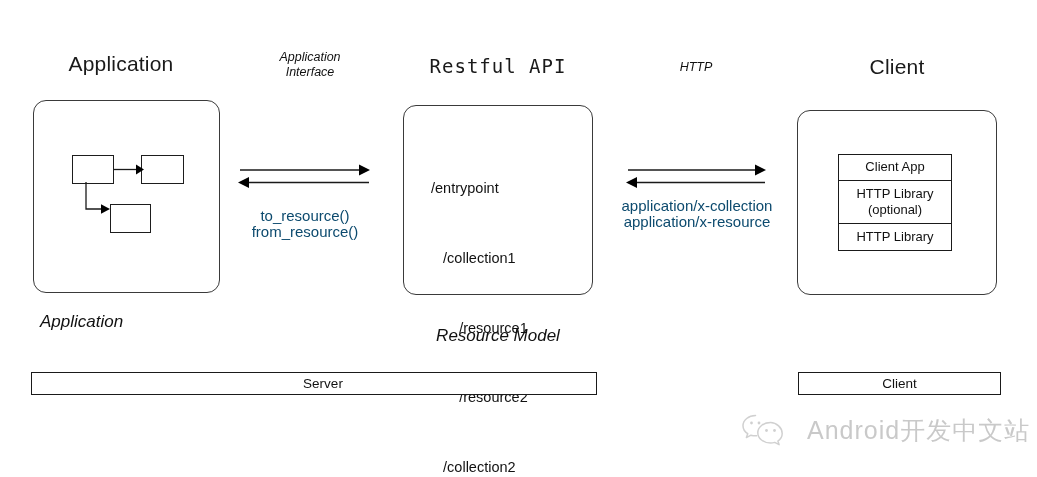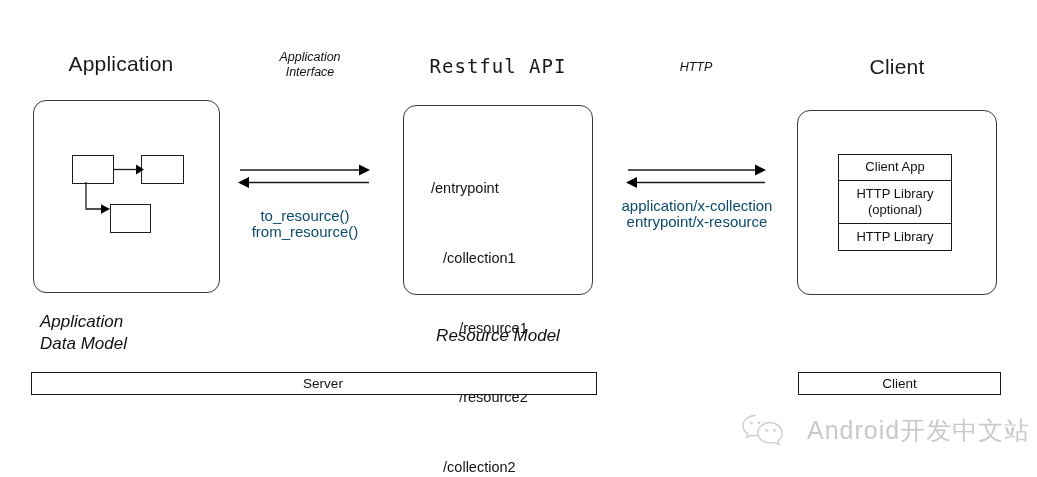--- a/index.html
+++ b/index.html
@@ -185,35 +185,34 @@
 
   <svg class="abs" style="left:626px; top:163px; width:142px; height:28px;">
     <line x1="2" y1="7" x2="129" y2="7" stroke="#1a1a1a" stroke-width="1.3"></line>
     <polygon points="129,1.6 140,7 129,12.4" fill="#000000"></polygon>
     <line x1="11" y1="19.5" x2="139" y2="19.5" stroke="#1a1a1a" stroke-width="1.3"></line>
     <polygon points="11,14.1 0,19.5 11,24.9" fill="#000000"></polygon>
   </svg>
 
   <div class="abs arrow-caption" style="left:614px; top:198px; width:166px;">
     <div>application/x-collection</div>
-    <div>entrypoint/x-resource</div>
+    <div>application/x-resource</div>
   </div>
 
   <div class="abs round-box" style="left:797px; top:110px; width:200px; height:185px;"></div>
 
   <div class="abs" style="left:838px; top:154px; width:114px;">
     <div class="stack-row" style="height:27px;">Client App</div>
     <div class="stack-row" style="height:43px; white-space:pre-line;">HTTP Library
 (optional)</div>
     <div class="stack-row" style="height:27px;">HTTP Library</div>
   </div>
 
   <div class="abs ital-label big" style="left:40px; top:311px; width:200px; text-align:left;">
     <div>Application</div>
-    <div>Data Model</div>
   </div>
 
   <div class="abs ital-label big" style="left:398px; top:325px; width:200px;">Resource Model</div>
 
   <div class="abs wide-bar" style="left:31px; top:372px; width:566px; height:23px;padding-left:18px;">Server</div>
 
   <div class="abs wide-bar" style="left:798px; top:372px; width:203px; height:23px;">Client</div>
 
   <div class="abs watermark" style="left:740px; top:412px;">
     <svg width="46" height="36" viewBox="0 0 46 36">

